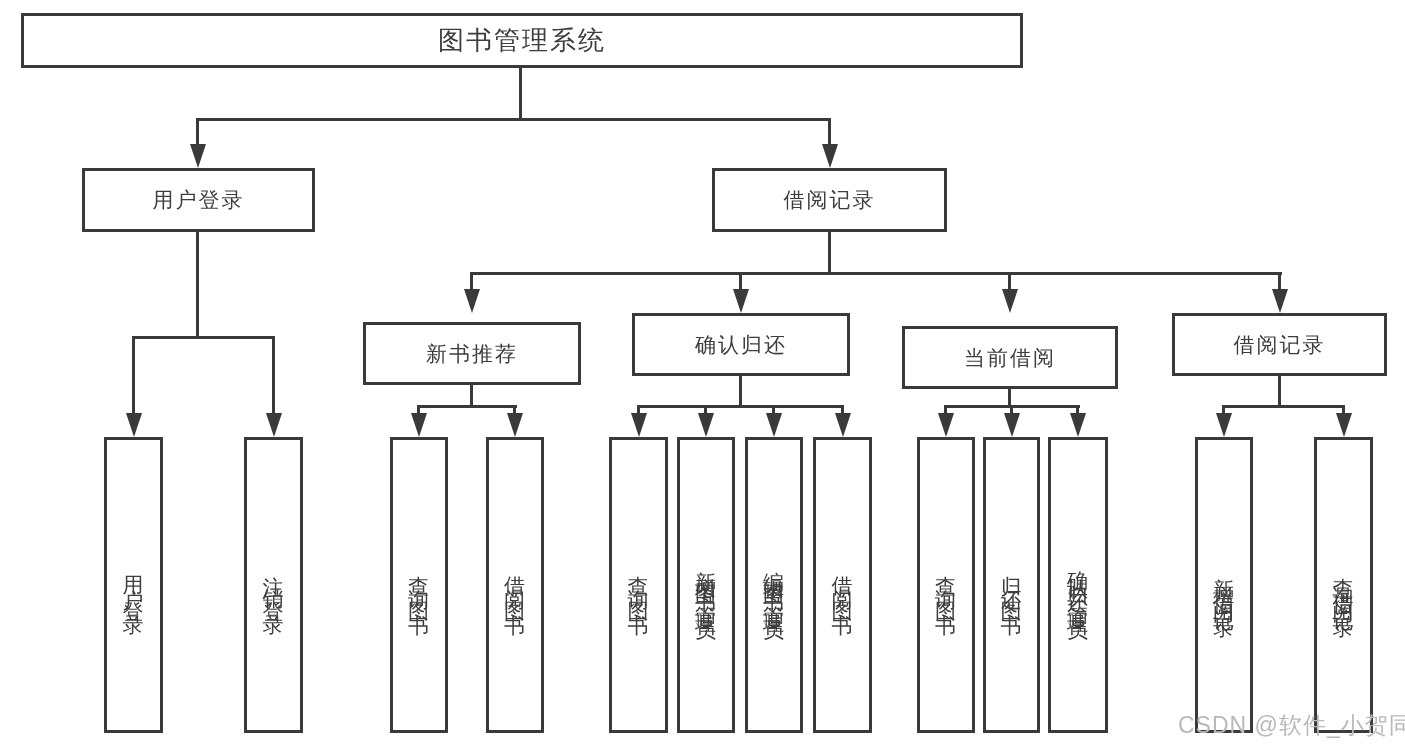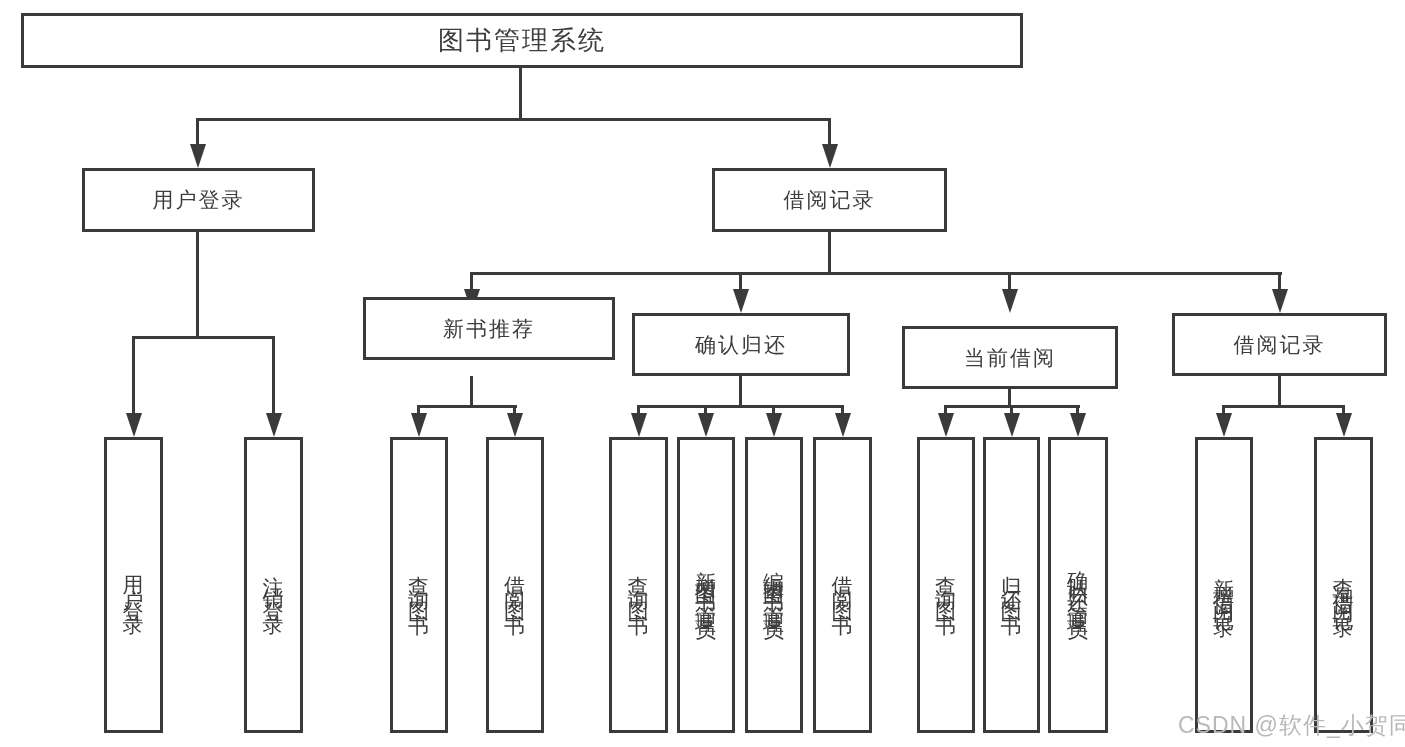--- a/index.html
+++ b/index.html
@@ -86,21 +86,21 @@
   <div class="ln v" style="left:1222px;top:405px;height:12px;"></div>
   <div class="arw" style="left:1216px;top:413px;"></div>
   <div class="ln v" style="left:1342px;top:405px;height:12px;"></div>
   <div class="arw" style="left:1336px;top:413px;"></div>
 
   <div class="bx hb rt" style="left:21px;top:13px;width:1002px;height:55px;">图书管理系统</div>
 
   <div class="bx hb" style="left:82px;top:168px;width:233px;height:64px;">用户登录</div>
   <div class="bx hb" style="left:712px;top:168px;width:235px;height:64px;">借阅记录</div>
 
-  <div class="bx hb" style="left:363px;top:297px;width:252px;height:63px;">新书推荐</div>
+  <div class="bx hb" style="left:363px;top:322px;width:218px;height:63px;">新书推荐</div>
   <div class="bx hb" style="left:632px;top:313px;width:218px;height:63px;">确认归还</div>
   <div class="bx hb" style="left:902px;top:313px;width:216px;height:63px;margin-top:13px;">当前借阅</div>
   <div class="bx hb" style="left:1172px;top:313px;width:215px;height:63px;">借阅记录</div>
 
   <div class="bx vb sp-lg" style="left:104px;top:437px;width:59px;height:296px;">
     <span>用户登录</span>
     </div>
   <div class="bx vb sp-lg" style="left:244px;top:437px;width:59px;height:296px;">
     <span>注销登录</span>
     </div>

